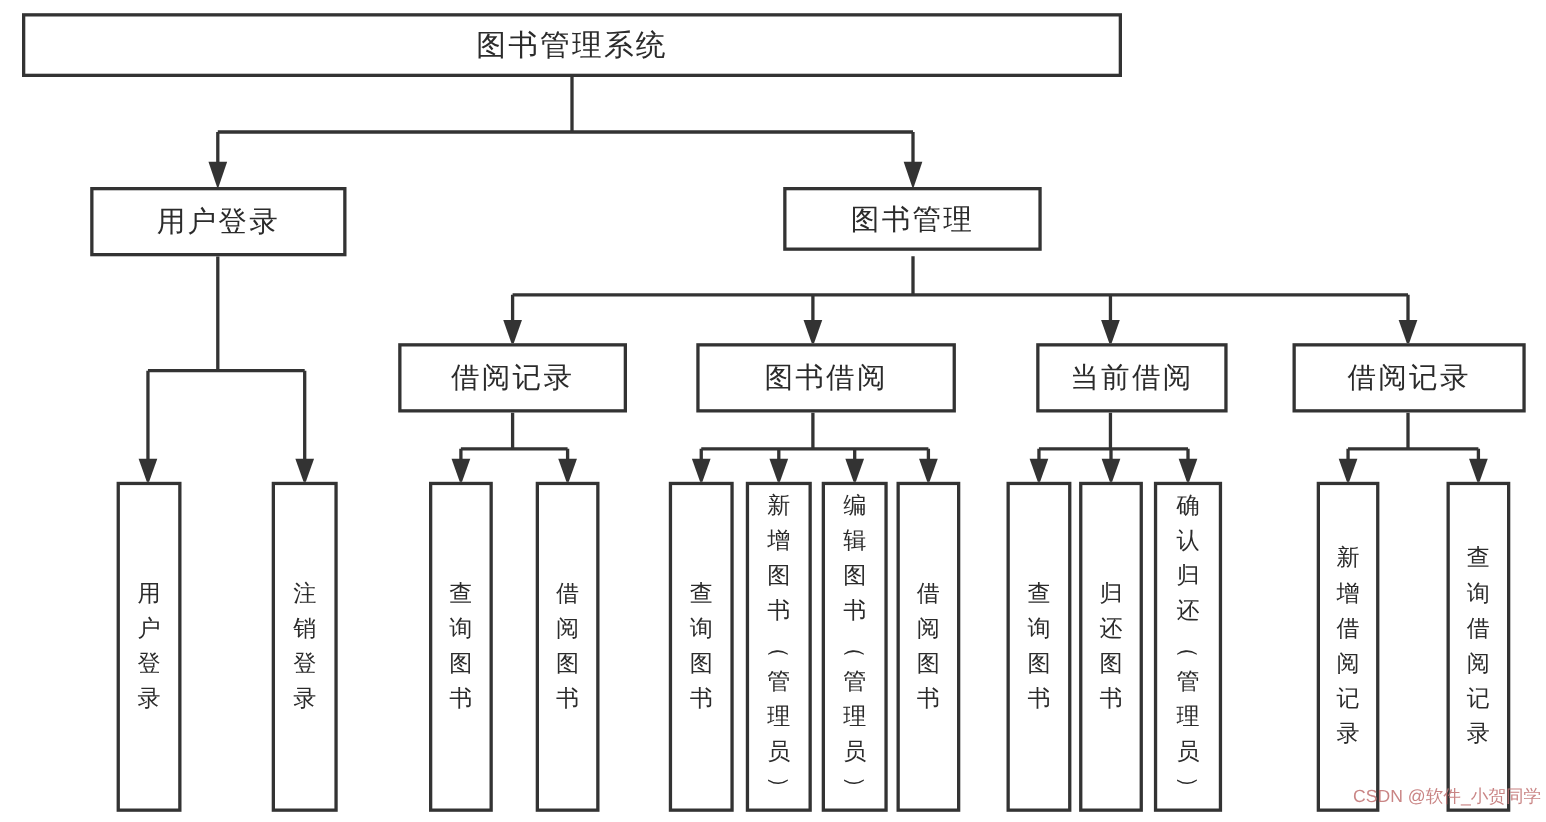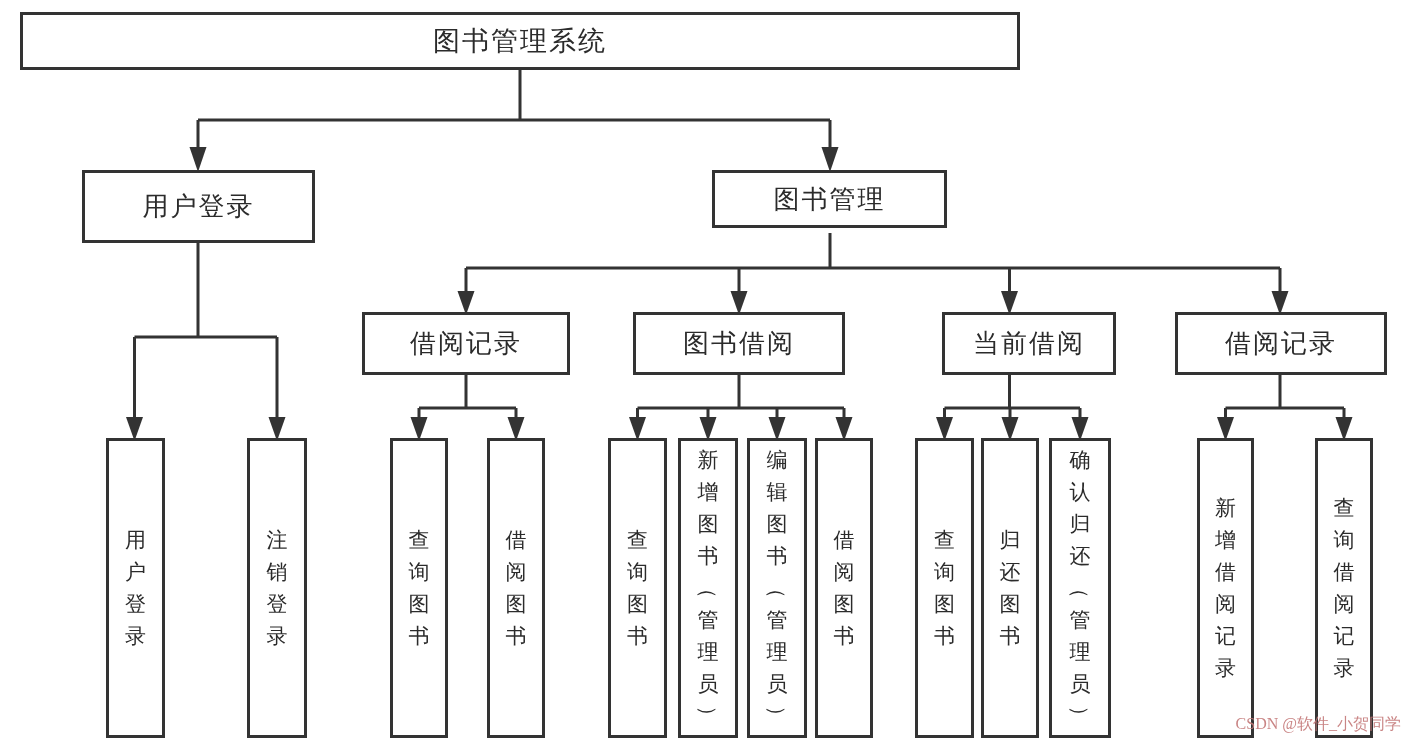--- a/index.html
+++ b/index.html
@@ -1,20 +1,20 @@
 <!DOCTYPE html>
 <html><head>
 <meta charset="utf-8">
 <style>
   html,body{margin:0;padding:0;background:#ffffff;}
   .stage{
     position:relative;
     width:1405px;height:747px;
     background:#ffffff;
-    font-family:Liberation Serif, serif;
+    font-family:Liberation Sans, sans-serif;
     color:#2b2b2b;
     overflow:hidden;
   }
   .connectors{position:absolute;left:0;top:0;z-index:1;}
   .box{
     position:absolute;
     box-sizing:border-box;
     border:3px solid #333333;
     background:#ffffff;
     display:flex;
@@ -76,25 +76,25 @@
       <polygon points="936,417 953,417 944.5,441"></polygon>
       <polygon points="1001.5,417 1018.5,417 1010,441"></polygon>
       <polygon points="1071.5,417 1088.5,417 1080,441"></polygon>
       <polygon points="1217,417 1234,417 1225.5,441"></polygon>
       <polygon points="1335.5,417 1352.5,417 1344,441"></polygon>
     </g>
   </svg>
 
   <div class="box rootbox" style="left:20px;top:12px;width:1000px;height:58px;">图书管理系统</div>
 
-  <div class="box hbox" style="left:82px;top:170px;width:233px;height:73px;">用户登录</div>
+  <div class="box hbox" style="left:82px;top:170px;width:233px;height:63px;">用户登录</div>
   <div class="box hbox" style="left:712px;top:170px;width:235px;height:58px;">图书管理</div>
 
   <div class="box hbox" style="left:362px;top:312px;width:208px;height:63px;">借阅记录</div>
-  <div class="box hbox" style="left:633px;top:312px;width:212px;height:63px;">图书借阅</div>
+  <div class="box hbox" style="left:633px;top:312px;width:236px;height:63px;">图书借阅</div>
   <div class="box hbox" style="left:942px;top:312px;width:174px;height:63px;">当前借阅</div>
   <div class="box hbox" style="left:1175px;top:312px;width:212px;height:63px;">借阅记录</div>
 
   <div class="box leaf" style="left:106px;top:438px;width:59px;height:300px;">
       <span class="vchar">用</span>
       <span class="vchar">户</span>
       <span class="vchar">登</span>
       <span class="vchar">录</span>
     </div>
   <div class="box leaf" style="left:247px;top:438px;width:60px;height:300px;">

